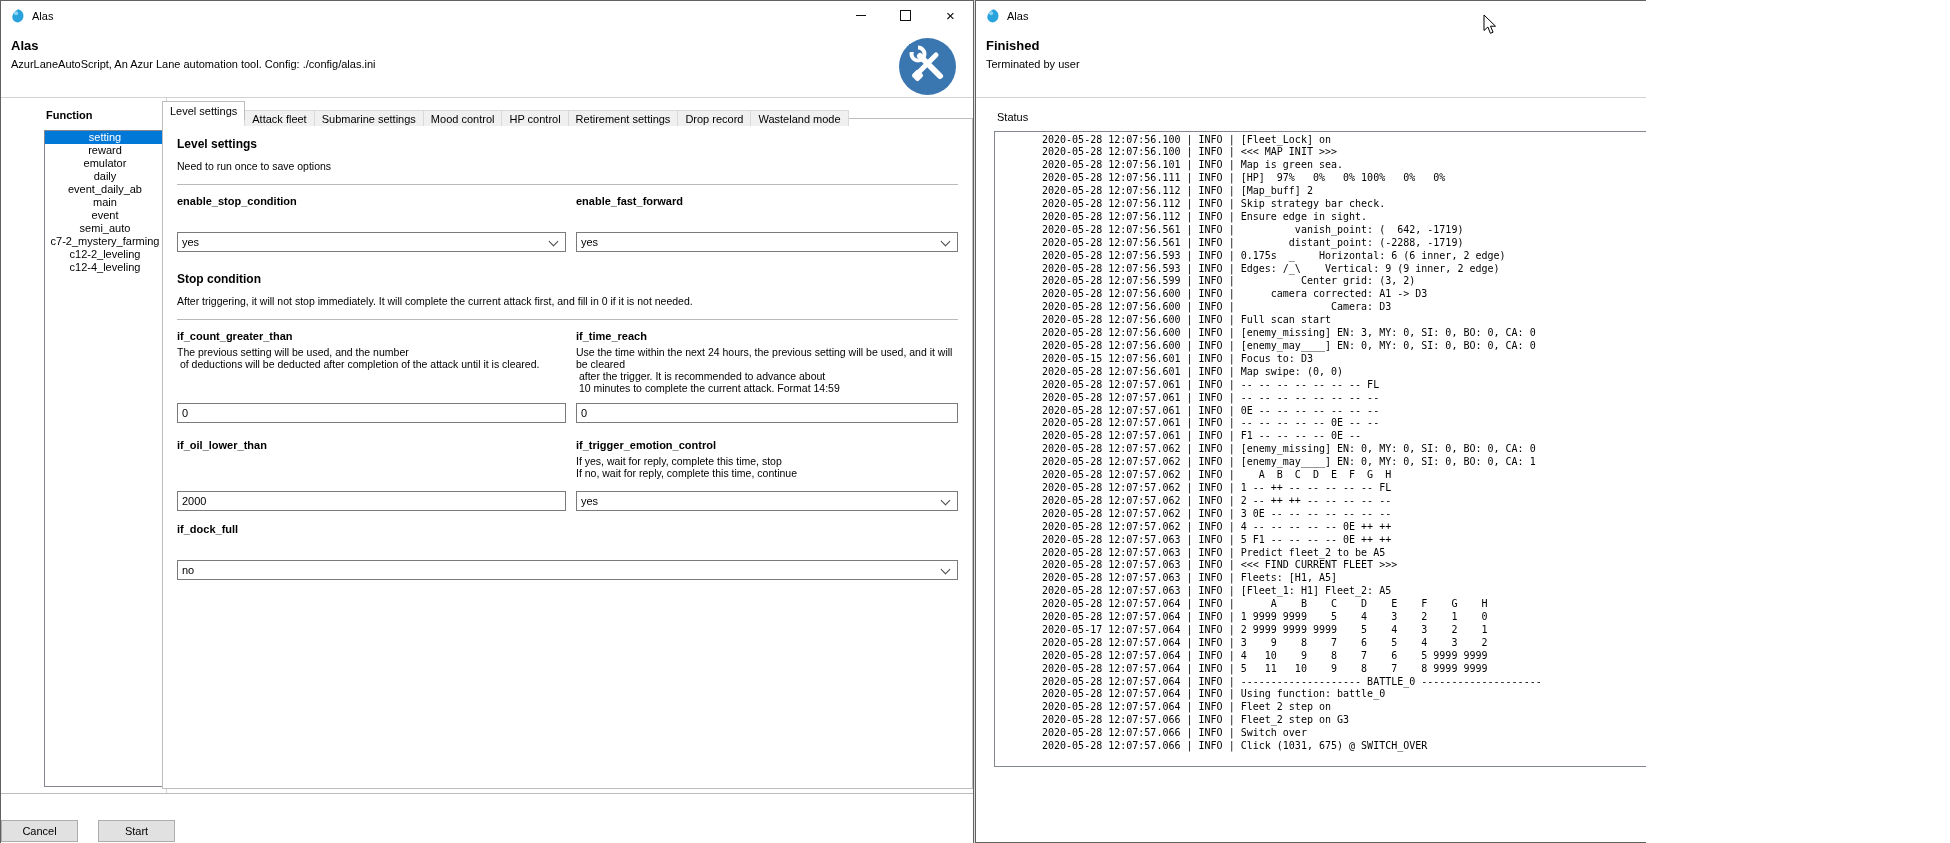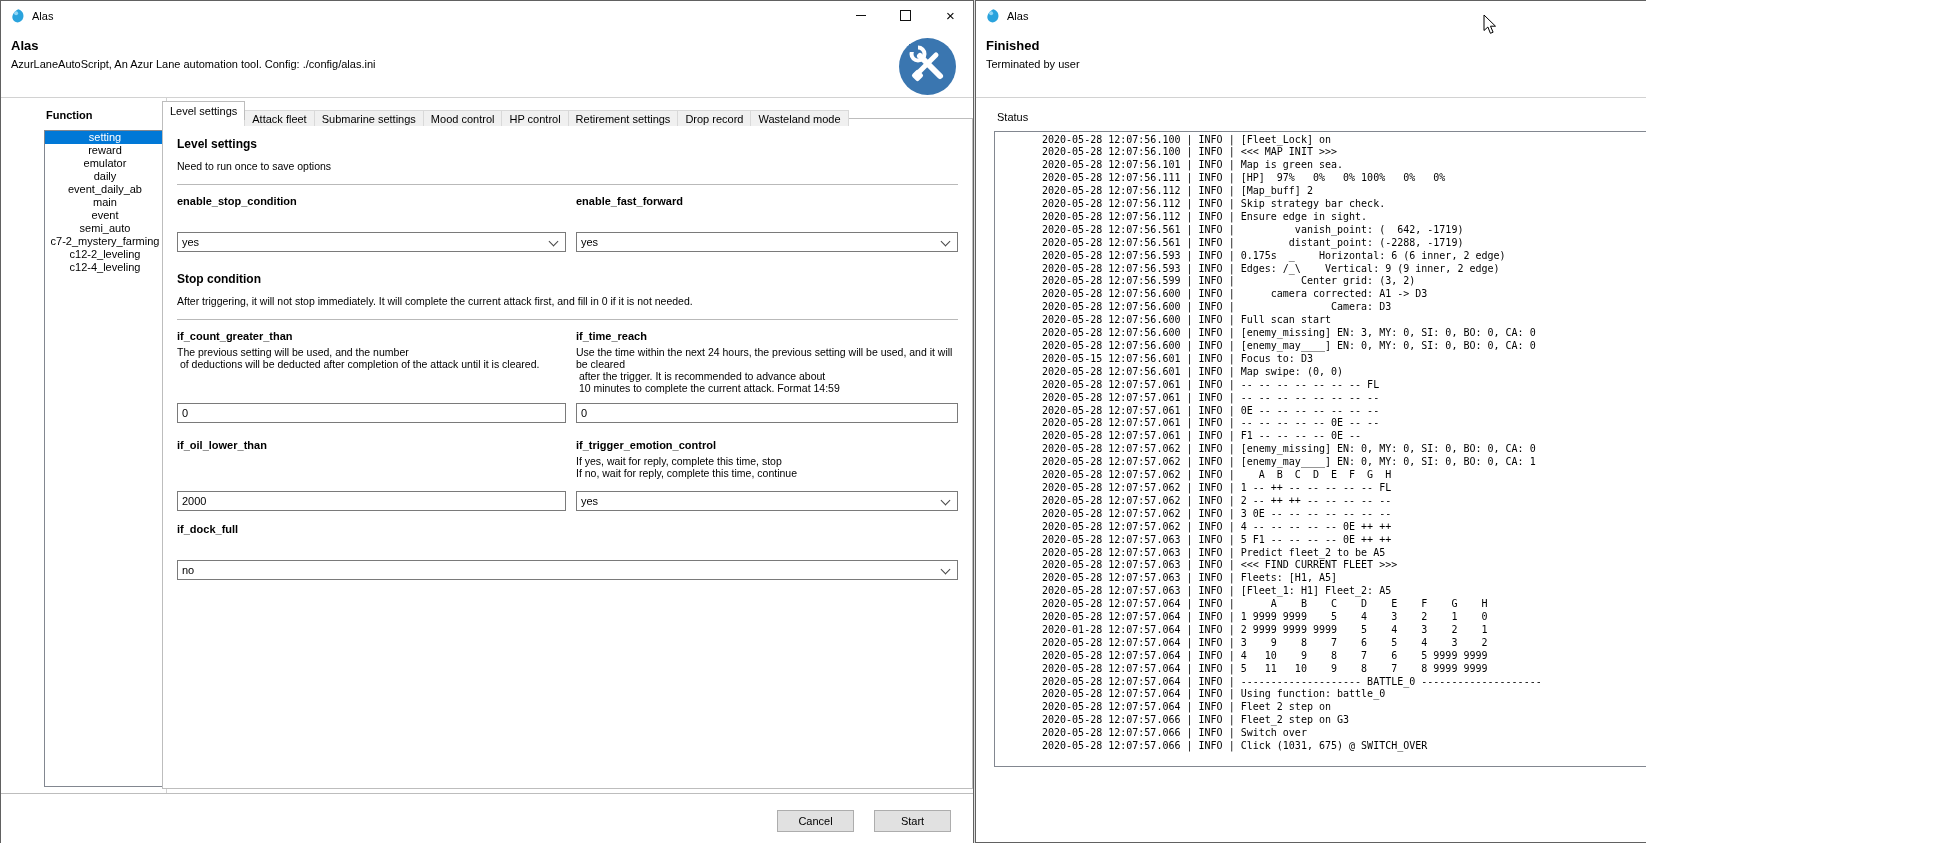--- a/index.html
+++ b/index.html
@@ -55,21 +55,21 @@
   .flabel{font-size:11px;font-weight:bold;}
   .fdesc{font-size:10.5px;margin-top:4px;white-space:pre-wrap;}
   .control{margin-top:auto;}
   .tinput{width:100%;height:20px;border:1px solid #7a7a7a;font-size:11px;font-family:inherit;padding:0 0 0 4px;box-sizing:border-box;background:#fff;}
   .combo{height:20px;border:1px solid #7a7a7a;background:#fff;display:flex;align-items:center;padding-left:4px;
          font-size:11px;position:relative;box-sizing:border-box;cursor:default;}
   .chev{position:absolute;right:8px;top:5px;width:6px;height:6px;border-right:1px solid #474747;border-bottom:1px solid #474747;transform:rotate(45deg);}
 
   
   .footer{position:absolute;left:0;right:0;top:792px;height:50px;border-top:1px solid #bdbdbd;background:#fff;
-          display:flex;justify-content:flex-end;padding-top:16px;box-sizing:border-box;}
+          display:flex;justify-content:flex-start;padding-top:26px;box-sizing:border-box;}
   #win-left .footer{padding-right:22px;gap:20px;}
   #win-right .footer{padding-right:25px;gap:14px;}
   .btn{width:77px;height:22px;background:#e1e1e1;border:1px solid #adadad;font-size:11px;
        display:flex;align-items:center;justify-content:center;cursor:default;}
 
   
   .status-label{position:absolute;left:21px;top:110px;font-size:11px;}
   .logbox{position:absolute;left:18px;top:130px;width:948px;height:636px;border:1px solid #828790;background:#fff;box-sizing:border-box;}
   .logtext{position:absolute;left:1px;top:1px;bottom:1px;right:18px;overflow:hidden;display:flex;flex-direction:column;
            justify-content:flex-end;padding:0 0 12px 8px;font-family:"DejaVu Sans Mono","Liberation Mono",monospace;
@@ -298,21 +298,21 @@
           <div class="logline">2020-05-28 12:07:57.062 | INFO | 2 -- ++ ++ -- -- -- -- --</div>
           <div class="logline">2020-05-28 12:07:57.062 | INFO | 3 0E -- -- -- -- -- -- --</div>
           <div class="logline">2020-05-28 12:07:57.062 | INFO | 4 -- -- -- -- -- 0E ++ ++</div>
           <div class="logline">2020-05-28 12:07:57.063 | INFO | 5 F1 -- -- -- -- 0E ++ ++</div>
           <div class="logline">2020-05-28 12:07:57.063 | INFO | Predict fleet_2 to be A5</div>
           <div class="logline">2020-05-28 12:07:57.063 | INFO | &lt;&lt;&lt; FIND CURRENT FLEET &gt;&gt;&gt;</div>
           <div class="logline">2020-05-28 12:07:57.063 | INFO | Fleets: [H1, A5]</div>
           <div class="logline">2020-05-28 12:07:57.063 | INFO | [Fleet_1: H1] Fleet_2: A5</div>
           <div class="logline">2020-05-28 12:07:57.064 | INFO |      A    B    C    D    E    F    G    H</div>
           <div class="logline">2020-05-28 12:07:57.064 | INFO | 1 9999 9999    5    4    3    2    1    0</div>
-          <div class="logline">2020-01-28 12:07:57.064 | INFO | 2 9999 9999 9999    5    4    3    2    1</div>
+          <div class="logline">2020-05-17 12:07:57.064 | INFO | 2 9999 9999 9999    5    4    3    2    1</div>
           <div class="logline">2020-05-28 12:07:57.064 | INFO | 3    9    8    7    6    5    4    3    2</div>
           <div class="logline">2020-05-28 12:07:57.064 | INFO | 4   10    9    8    7    6    5 9999 9999</div>
           <div class="logline">2020-05-28 12:07:57.064 | INFO | 5   11   10    9    8    7    8 9999 9999</div>
           <div class="logline">2020-05-28 12:07:57.064 | INFO | -------------------- BATTLE_0 --------------------</div>
           <div class="logline">2020-05-28 12:07:57.064 | INFO | Using function: battle_0</div>
           <div class="logline">2020-05-28 12:07:57.064 | INFO | Fleet 2 step on</div>
           <div class="logline">2020-05-28 12:07:57.066 | INFO | Fleet_2 step on G3</div>
           <div class="logline">2020-05-28 12:07:57.066 | INFO | Switch over</div>
           <div class="logline">2020-05-28 12:07:57.066 | INFO | Click (1031, 675) @ SWITCH_OVER</div>
         </div>

